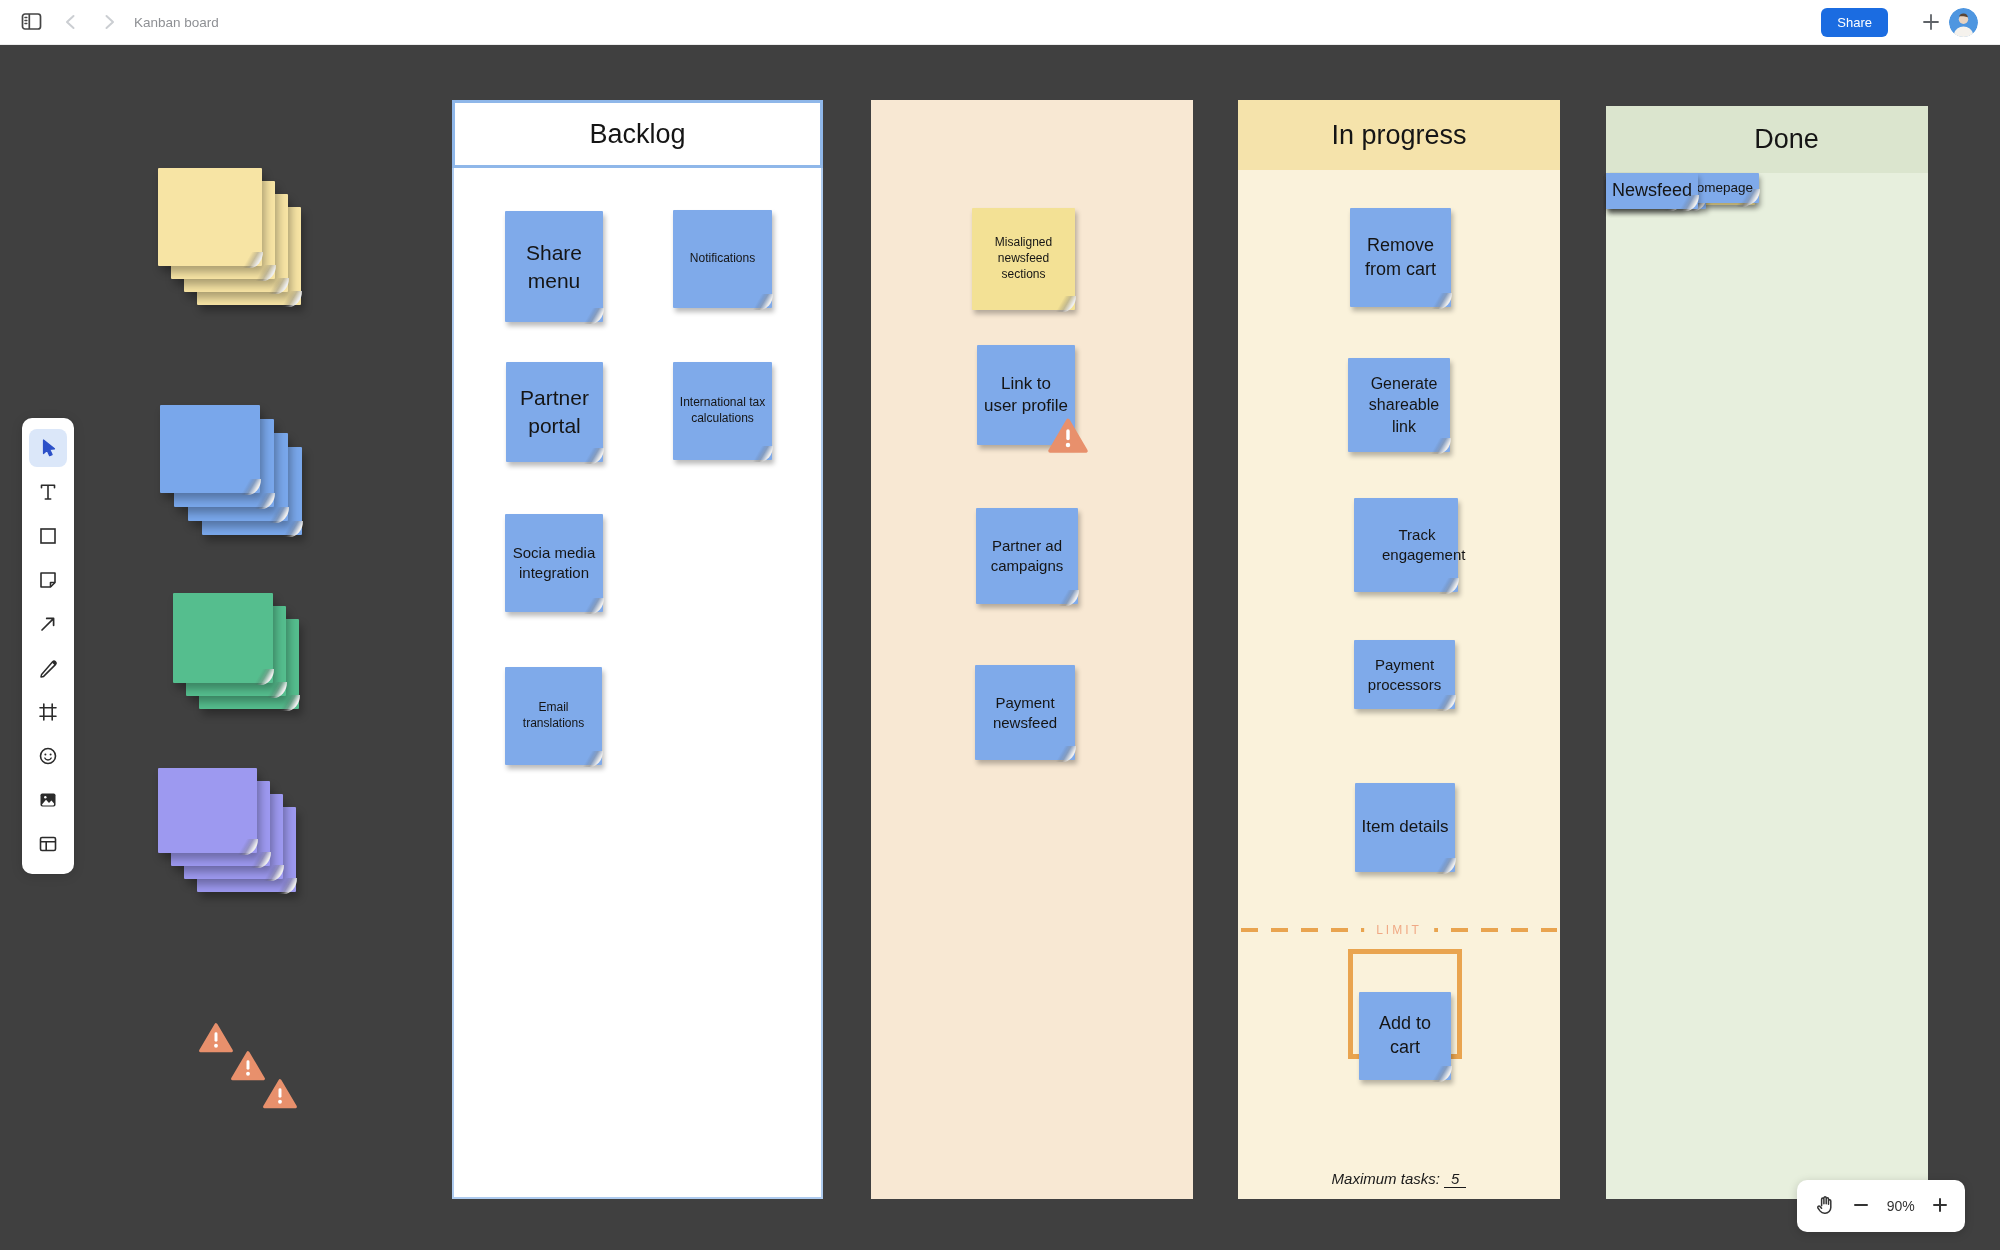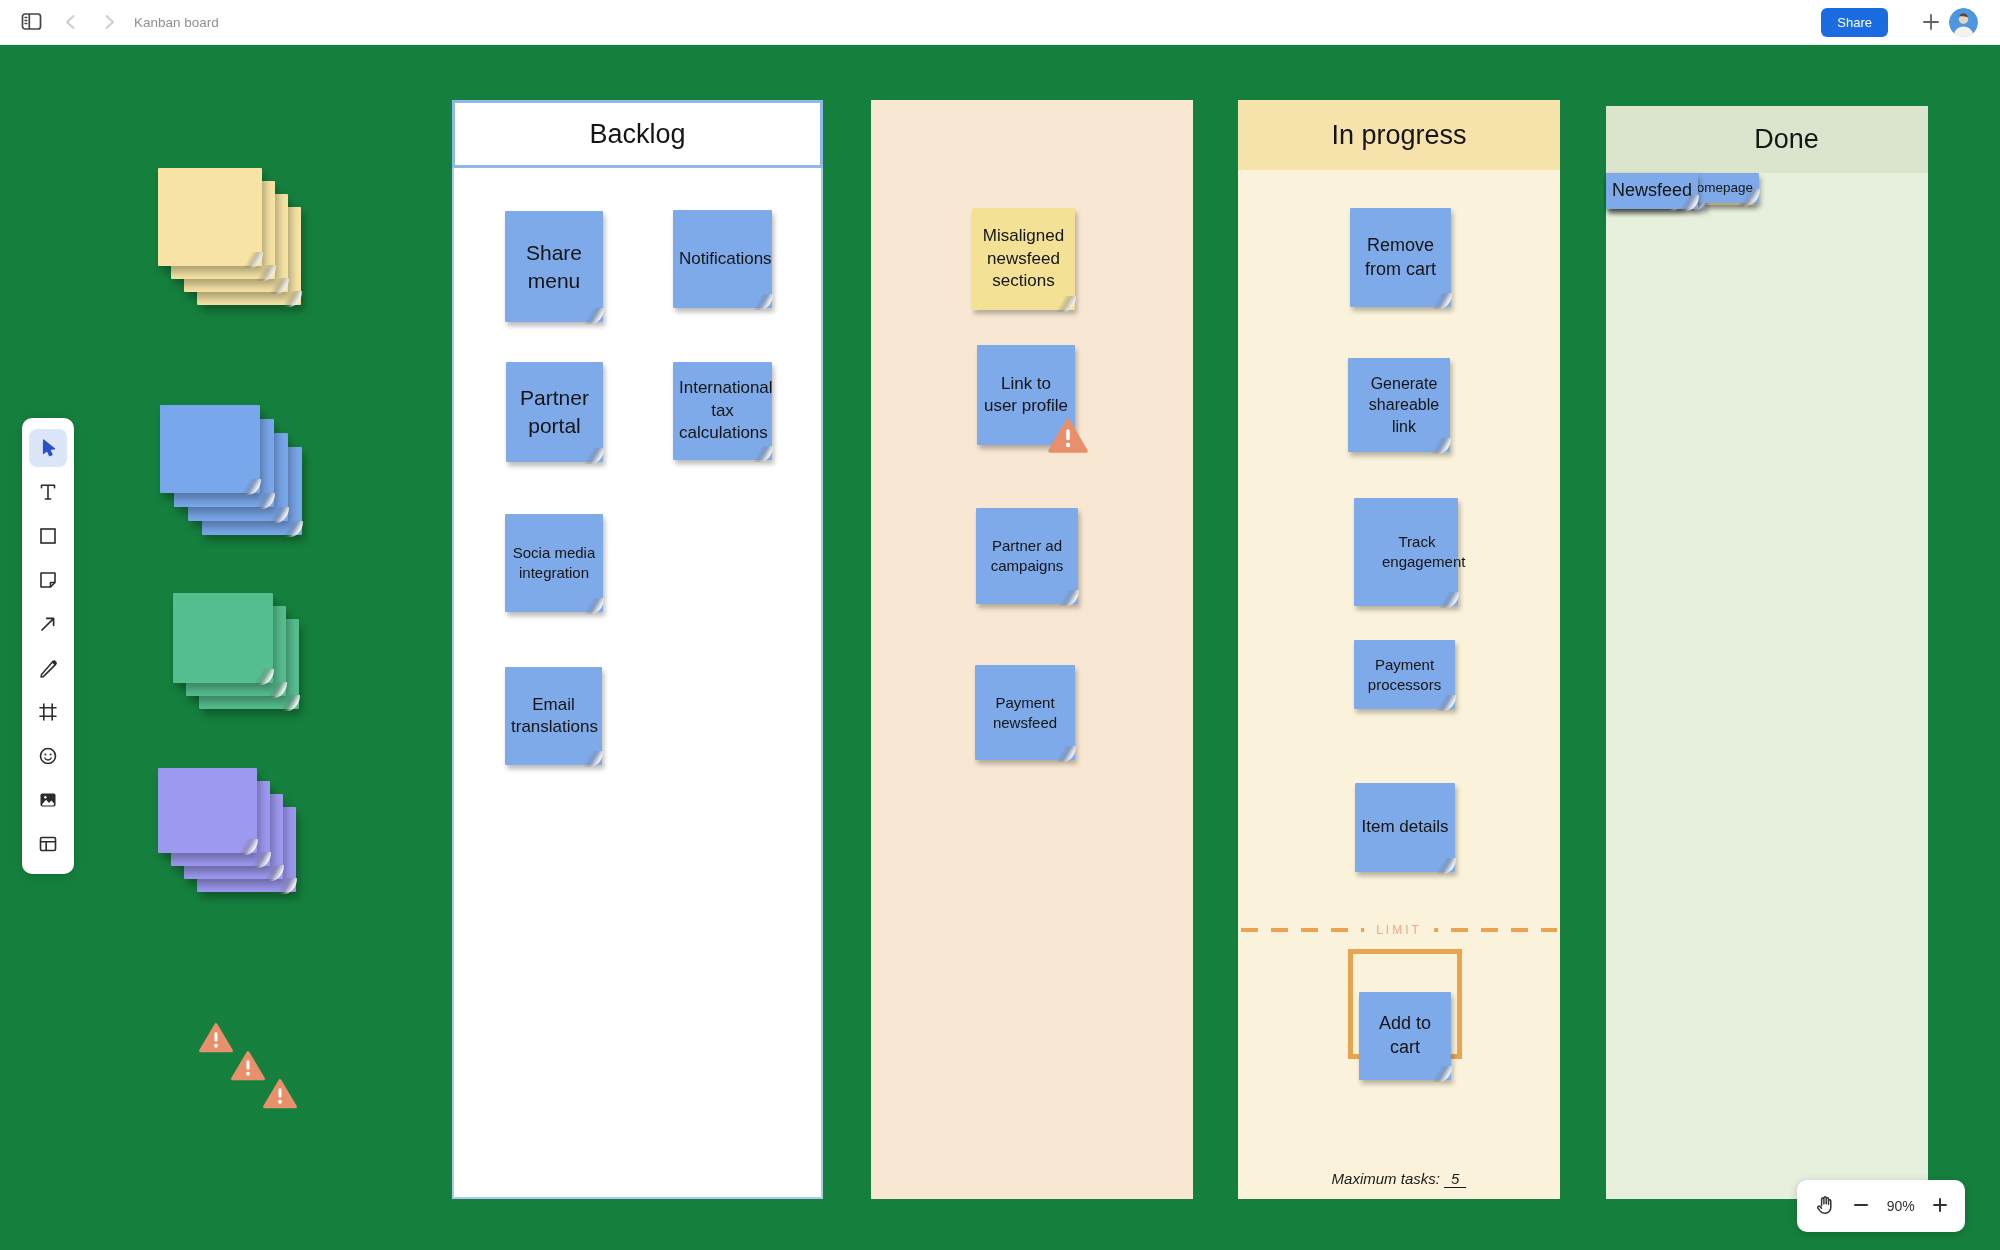--- a/index.html
+++ b/index.html
@@ -1,19 +1,19 @@
 <!DOCTYPE html>
 <html style="--share-button: #1B6CE1; --tool-selected-bg: #DBE7F9; --tool-selected-icon: #2C50C8; --sticky-blue: #7FAAEA; --sticky-yellow: #F3E195; --stack-yellow: #F7E4A4; --stack-blue: #79A7EB; --stack-green: #55BE8E; --stack-purple: #9D99F0; --warning: #E8906C; --backlog-border: #AECBEF; --backlog-header-border: #8FB7E9; --not-started-header: #F2CD9F; --not-started-body: #F8E8D3; --in-progress-header: #F5E3AB; --in-progress-body: #FAF2DB; --done-header: #DBE5CE; --done-body: #E7EFDD; --limit-line: #E9A44F; --limit-text: #F0A985; --selected-card-border: #E9A44F;"><head>
 <meta charset="utf-8">
 <style>
   * { margin:0; padding:0; box-sizing:border-box; }
   html,body { width:2000px; height:1250px; }
   body { font-family:"Liberation Sans", sans-serif; background:#fff; position:relative; overflow:hidden; }
 
-  .canvas { position:absolute; inset:0; background:#15803d; }
+  .canvas { position:absolute; inset:0; background:#404040; }
 
   
   .topbar { position:absolute; top:0; left:0; width:2000px; height:45px; background:#fff;
             border-bottom:1px solid #ECECEC; z-index:50; }
   .tb-btn { position:absolute; top:8px; width:30px; height:30px; display:flex; align-items:center;
             justify-content:center; border-radius:6px; background:none; border:none; cursor:pointer; }
   .tb-sidebar { left:16px; }
   .tb-back { left:56px; }
   .tb-fwd { left:94px; }
   .tb-title { position:absolute; left:134px; top:0; height:45px; display:flex; align-items:center;
@@ -79,39 +79,39 @@
   .col-done { left:1606px; top:106px; width:322px; height:1093px; background:var(--done-body,#E7EFDD); }
   .col-done .col-header { height:67px; background:var(--done-header,#DBE5CE);padding-left:39px; }
 
   
   .sticky { position:absolute; display:flex; align-items:center; justify-content:center; text-align:center;
             padding:6px; color:#151515; box-shadow:2px 4px 5px rgba(0,0,0,0.27); border-radius:1px;
             line-height:1.32; cursor:pointer; }
   .sticky .card-text { width:100%; }
   .sticky.blue { background:var(--sticky-blue,#7FAAEA); }
   .sticky.yellow { background:var(--sticky-yellow,#F3E195); }
-  .fs12 { font-size:17px;justify-content:center; } .fs13 { font-size:13.5px; } .fs15 { font-size:15px; }
+  .fs12 { font-size:12px;justify-content:center; } .fs13 { font-size:13.5px; } .fs15 { font-size:15px; }
   .fs16 { font-size:16px; } .fs17 { font-size:17px; } .fs18 { font-size:18px; } .fs21 { font-size:21px; }
 
   .bk-c1 { left:51px; top:109px; width:98px; height:111px; }
   .bk-c2 { left:219px; top:108px; width:99px; height:98px; }
   .bk-c3 { left:52px; top:260px; width:97px; height:100px; }
   .bk-c4 { left:219px; top:260px; width:99px; height:98px; }
   .bk-c5 { left:51px; top:412px; width:98px; height:98px; }
   .bk-c6 { left:51px; top:565px; width:97px; height:98px; }
 
   .ns-c1 { left:101px; top:108px; width:103px; height:102px; }
   .ns-c2 { left:106px; top:245px; width:98px; height:100px; }
   .ns-c3 { left:105px; top:408px; width:102px; height:96px; }
   .ns-c4 { left:104px; top:565px; width:100px; height:95px; }
   .card-warning { position:absolute; right:-14px; bottom:-10px; width:42px; height:38px; z-index:5; }
 
   .ip-c1 { left:112px; top:108px; width:101px; height:99px; }
   .ip-c2 { left:110px; top:258px; width:102px; height:94px;padding-left:16px; }
-  .ip-c3 { left:116px; top:398px; width:104px; height:108px;padding-left:28px; }
+  .ip-c3 { left:116px; top:398px; width:104px; height:94px;padding-left:28px; }
   .ip-c4 { left:116px; top:540px; width:101px; height:69px; }
   .ip-c5 { left:117px; top:683px; width:100px; height:89px; }
 
   .limit-line { position:absolute; left:3px; right:3px; top:828px; height:4px;
     background:repeating-linear-gradient(90deg,var(--limit-line,#E9A44F) 0 17px,transparent 17px 30px); }
   .limit-label { position:absolute; left:50%; top:50%; transform:translate(-50%,-50%);
     background:var(--in-progress-body,#FAF2DB); padding:0 12px; color:var(--limit-text,#F0A985);
     font-size:12px; letter-spacing:3px; }
 
   .selected-card { position:absolute; left:110px; top:849px; width:114px; height:110px;

